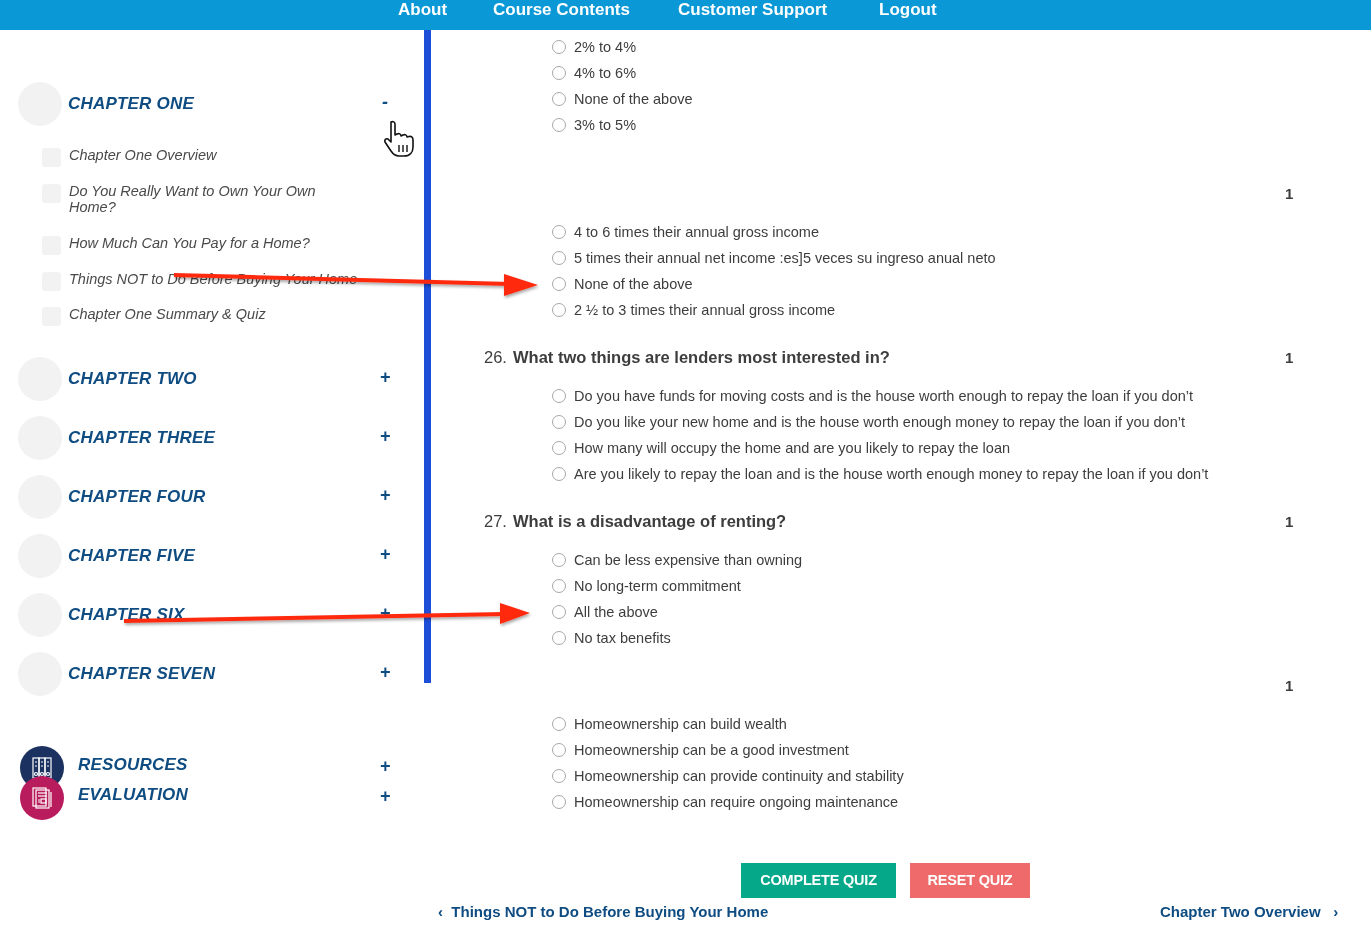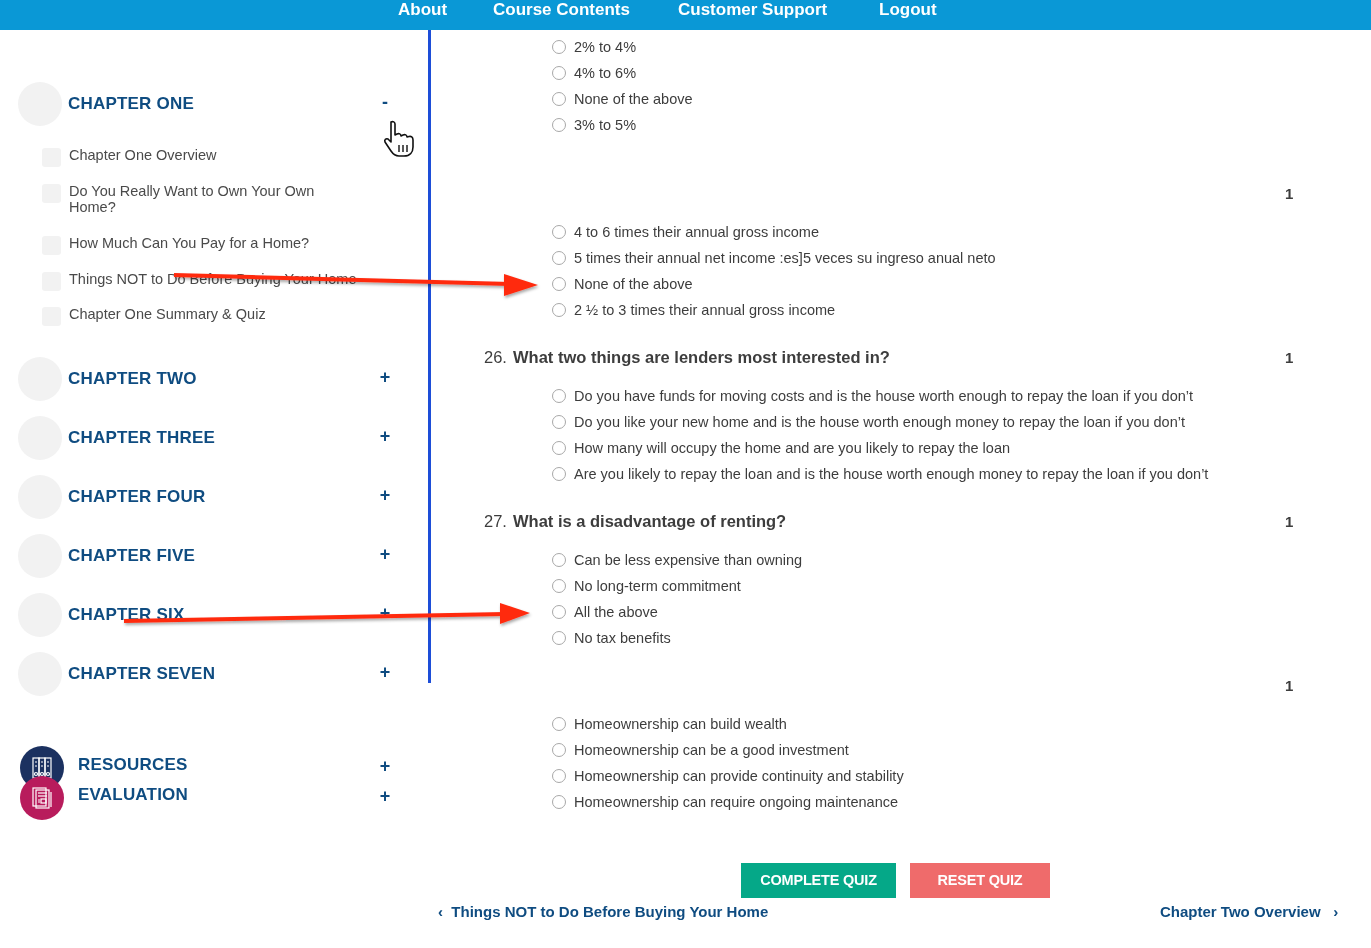--- a/index.html
+++ b/index.html
@@ -4,21 +4,21 @@
 <style>
   * { box-sizing: border-box; margin: 0; padding: 0; }
   html, body { width: 1371px; height: 948px; overflow: hidden; background: #ffffff; }
   body { font-family: "Liberation Sans", "DejaVu Sans", sans-serif; color: #3a3a3a; position: relative; }
 
   
   .topnav { position: absolute; left: 0; top: 0; width: 1371px; height: 30px; background: #0a98d6; }
   .topnav .nav-item { position: absolute; top: 0; height: 20px; line-height: 20px; color: #ffffff; font-weight: bold; font-size: 17px; text-decoration: none; white-space: nowrap; cursor: pointer; }
 
   
-  .sidebar { position: absolute; left: 0; top: 30px; width: 431px; height: 653px; background: #fff; border-right: 3px solid #1d4ed8; }
+  .sidebar { position: absolute; left: 0; top: 30px; width: 431px; height: 653px; background: #fff; border-right: 7px solid #1d4ed8; font-style: italic; }
   .chapter { position: absolute; left: 18px; width: 380px; height: 44px; cursor: pointer; }
   .chapter .ch-circle { position: absolute; left: 0; top: 0; width: 44px; height: 44px; border-radius: 50%; background: #f2f2f2; }
   .chapter .ch-title { position: absolute; left: 50px; top: 12px; font-size: 17px; font-weight: bold; color: #0f4c81; letter-spacing: 0.2px; white-space: nowrap; }
   .chapter .ch-toggle { position: absolute; left: 360px; top: 10px; font-size: 18px; font-weight: bold; color: #0f4c81; width: 14px; text-align: center; }
   .chapter.special .ch-circle { left: 2px; width: 44px; height: 44px; }
   .chapter.special .ch-title { left: 60px; top: 9px; }
 
   .lesson { position: absolute; left: 42px; width: 320px; cursor: pointer; }
   .lesson .ls-box { position: absolute; left: 0; top: 1px; width: 19px; height: 19px; background: #f2f2f2; border-radius: 3px; }
   .lesson .ls-text { position: absolute; left: 27px; top: 0; width: 290px; font-size: 14.5px; color: #4a4a4a; line-height: 16px; }
@@ -28,21 +28,21 @@
   .q-title { position: absolute; left: 50px; width: 820px; font-size: 16.5px; font-weight: bold; color: #3d3d3d; line-height: 21px; }
   .q-title .q-num { position: absolute; left: 0; top: 0; font-weight: normal; color: #3d3d3d; }
   .q-title .q-text { display: block; padding-left: 29px; }
   .q-points { position: absolute; left: 851px; font-size: 15px; font-weight: bold; color: #3d3d3d; }
   .option { position: absolute; left: 118px; height: 18px; white-space: nowrap; cursor: pointer; }
   .option .radio { position: absolute; left: 0; top: 1px; width: 14px; height: 14px; border-radius: 50%; border: 1px solid #a8a8a8; background: #fff; }
   .option .opt-text { position: absolute; left: 22px; top: 0; font-size: 14.5px; color: #3d3d3d; line-height: 17px; }
 
   .btn { position: absolute; top: 809px; height: 35px; line-height: 35px; font-size: 14.5px; font-weight: bold; color: #fff; text-align: center; border: none; cursor: pointer; letter-spacing: -0.2px; margin-top: 24px; }
   .btn-complete { left: 307px; width: 155px; background: #05a888; }
-  .btn-reset { left: 476px; width: 140px; background: #ef6b6b; }
+  .btn-reset { left: 476px; width: 120px; background: #ef6b6b; }
 
   .pager { position: absolute; top: 873px; font-size: 15px; font-weight: bold; color: #0f4c81; white-space: nowrap; cursor: pointer; }
   .pager .chev { font-size: 15px; }
 
   
   .annot { position: absolute; pointer-events: none; }
   .cursor-hand { position: absolute; left: 382px; top: 120px; width: 34px; height: 38px; }
 </style>
 </head>
 <body>

